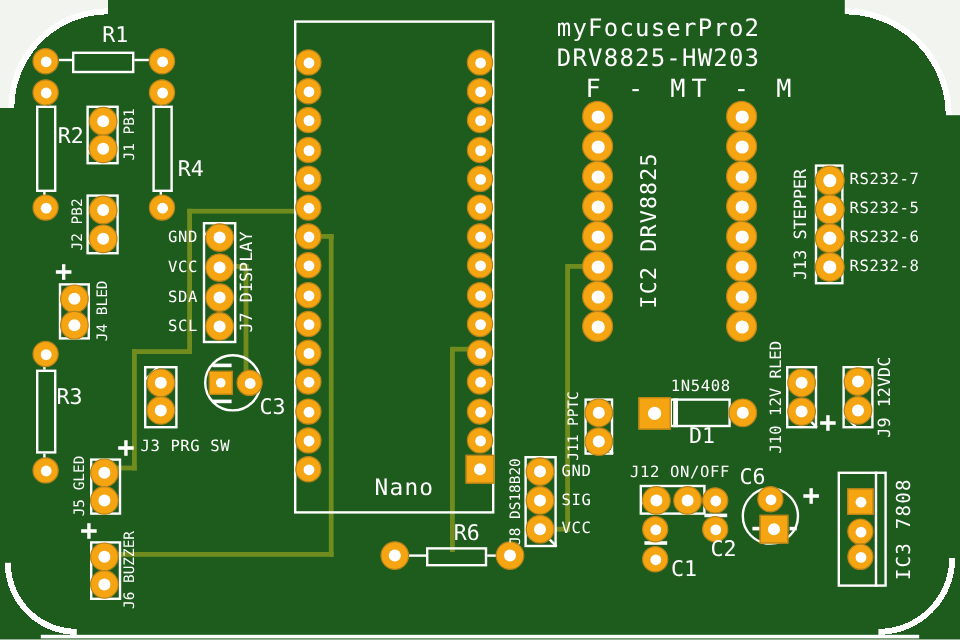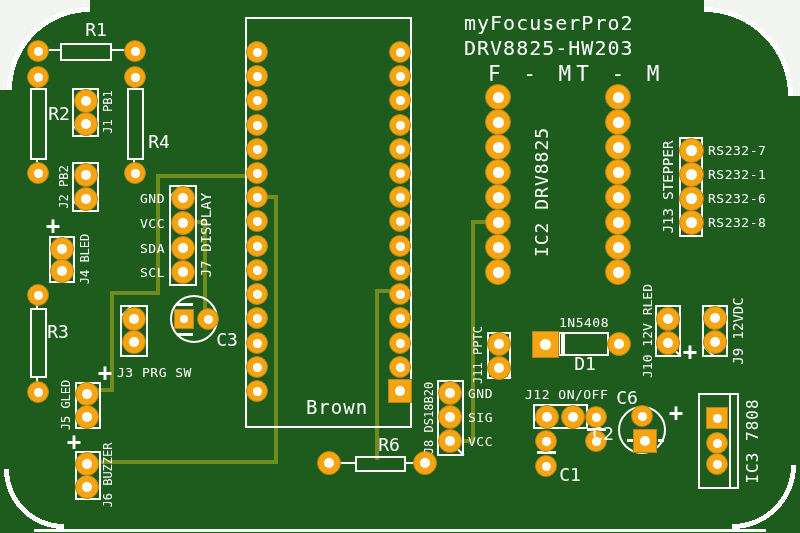--- a/index.html
+++ b/index.html
@@ -44,41 +44,41 @@
 
   <div class="lbl ll fs-title" style="left:464px;top:23px;">myFocuserPro2</div>
   <div class="lbl ll fs-title" style="left:464px;top:48px;">DRV8825-HW203</div>
   <div class="lbl ll fs-fmt" style="left:467px;top:74px;margin-left:21px;">F - MT - M</div>
 
   <div class="lbl lc fs-lg" style="left:96px;top:30px;">R1</div>
   <div class="lbl lc fs-lg" style="left:59px;top:114px;">R2</div>
   <div class="lbl lc fs-lg" style="left:159px;top:142px;">R4</div>
   <div class="lbl lc fs-lg" style="left:58px;top:332px;">R3</div>
   <div class="lbl lc fs-lg" style="left:389px;top:445px;">R6</div>
-  <div class="lbl lc fs-nano" style="left:337px;top:407px;">Brown</div>
+  <div class="lbl lc fs-nano" style="left:337px;top:407px;">Nano</div>
   <div class="lbl lc fs-lg" style="left:227px;top:340px;">C3</div>
   <div class="lbl lc fs-sm" style="left:584px;top:322px;">1N5408</div>
   <div class="lbl lc fs-lg" style="left:585px;top:364px;">D1</div>
   <div class="lbl lc fs-lg" style="left:570px;top:475px;">C1</div>
-  <div class="lbl lc fs-lg" style="left:603px;top:434px;">C2</div>
+  <div class="lbl lc fs-lg" style="left:603px;top:458px;">C2</div>
   <div class="lbl lc fs-lg" style="left:627px;top:398px;">C6</div>
   <div class="lbl ll fs-sm" style="left:117px;top:372px;">J3 PRG SW</div>
   <div class="lbl ll fs-sm" style="left:525px;top:394px;">J12 ON/OFF</div>
 
   <div class="lbl lr fs-sm" style="left:165px;top:198px;">GND</div>
   <div class="lbl lr fs-sm" style="left:165px;top:223px;">VCC</div>
   <div class="lbl lr fs-sm" style="left:165px;top:248px;">SDA</div>
   <div class="lbl lr fs-sm" style="left:165px;top:272px;">SCL</div>
 
   <div class="lbl ll fs-sm" style="left:468px;top:393px;">GND</div>
   <div class="lbl ll fs-sm" style="left:468px;top:417px;">SIG</div>
   <div class="lbl ll fs-sm" style="left:468px;top:441px;">VCC</div>
 
   <div class="lbl ll fs-sm" style="left:708px;top:150px;">RS232-7</div>
-  <div class="lbl ll fs-sm" style="left:708px;top:174px;">RS232-1</div>
+  <div class="lbl ll fs-sm" style="left:708px;top:174px;">RS232-5</div>
   <div class="lbl ll fs-sm" style="left:708px;top:198px;">RS232-6</div>
   <div class="lbl ll fs-sm" style="left:708px;top:222px;">RS232-8</div>
 
   <div class="lbl lv fs-vsm" style="left:108px;top:112px;">J1 PB1</div>
   <div class="lbl lv fs-vsm" style="left:64px;top:187px;">J2 PB2</div>
   <div class="lbl lv fs-vsm" style="left:85px;top:259px;">J4 BLED</div>
   <div class="lbl lv fs-vsm" style="left:66px;top:405px;">J5 GLED</div>
   <div class="lbl lv fs-vsm" style="left:108px;top:475px;">J6 BUZZER</div>
   <div class="lbl lv fs-vmd" style="left:206px;top:235px;">J7 DISPLAY</div>
   <div class="lbl lv fs-vsm" style="left:429px;top:418px;">J8 DS18B20</div>

